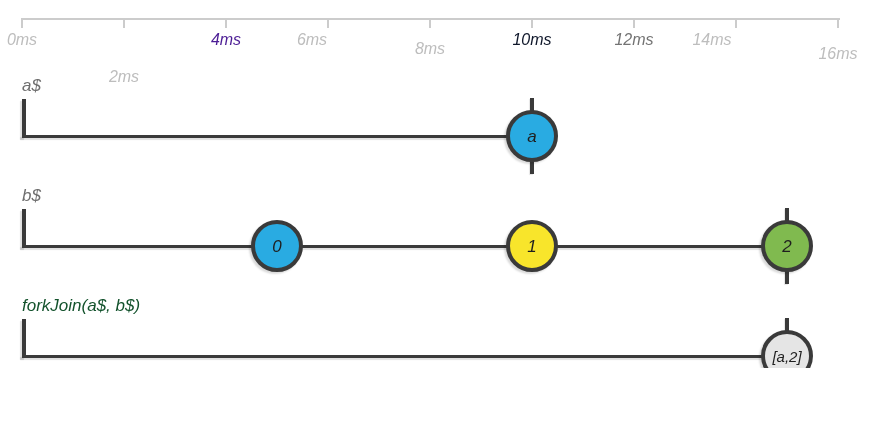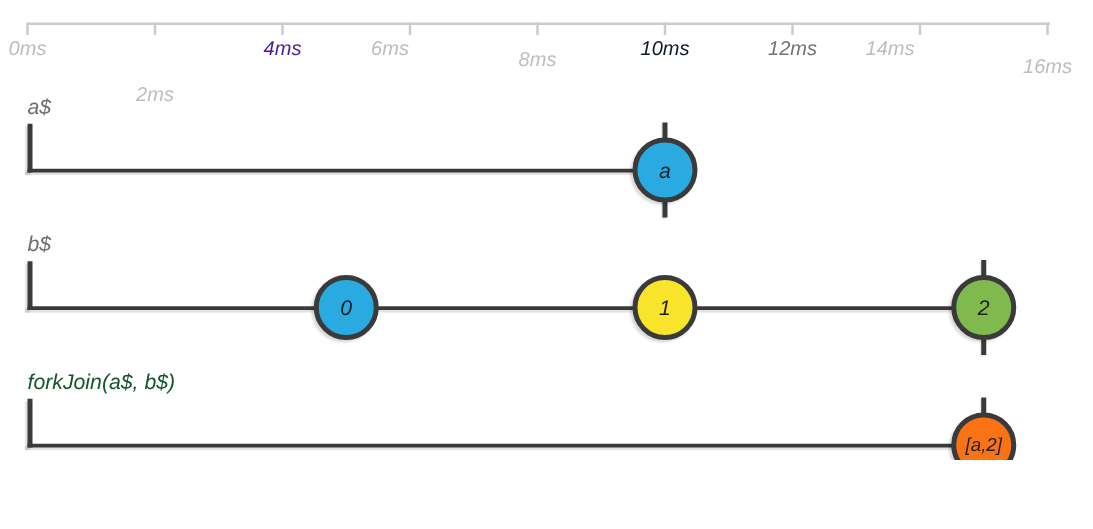--- a/index.html
+++ b/index.html
@@ -112,17 +112,17 @@
       <div class="completion-tick" style="left: 785px; top: 208px; height: 76px; background: rgb(58, 58, 58);"></div>
       <div class="marble" style="left: 761px; top: 220px; width: 52px; height: 52px; background: rgb(128, 186, 79); border: 4px solid rgb(58, 58, 58);">
         <div class="marble-value" style="font-size: 17px;">2</div>
       </div>
     </div>
     <div style="position: absolute; left: 0px; top: 0px; width: 100%; height: 0px;">
       <div class="stream-label" style="left: 22px; top: 296px; color: #14532d;">forkJoin(a$, b$)</div>
       <div class="timeline-start-cap" style="left: 22px; top: 319px; height: 39px; background: rgb(58, 58, 58);"></div>
       <div class="timeline-line" style="left: 22px; top: 355px; width: 765px; background: rgb(58, 58, 58);"></div>
       <div class="completion-tick" style="left: 785px; top: 318px; height: 76px; background: rgb(58, 58, 58);"></div>
-      <div class="marble" style="left: 761px; top: 330px; width: 52px; height: 52px; background: #f97316; border: 4px solid rgb(58, 58, 58);">
+      <div class="marble" style="left: 761px; top: 330px; width: 52px; height: 52px; background: #e5e5e5; border: 4px solid rgb(58, 58, 58);">
         <div class="marble-value" style="font-size: 15px;">[a,2]</div>
       </div>
     </div>
   </div>
 
 </body></html>

